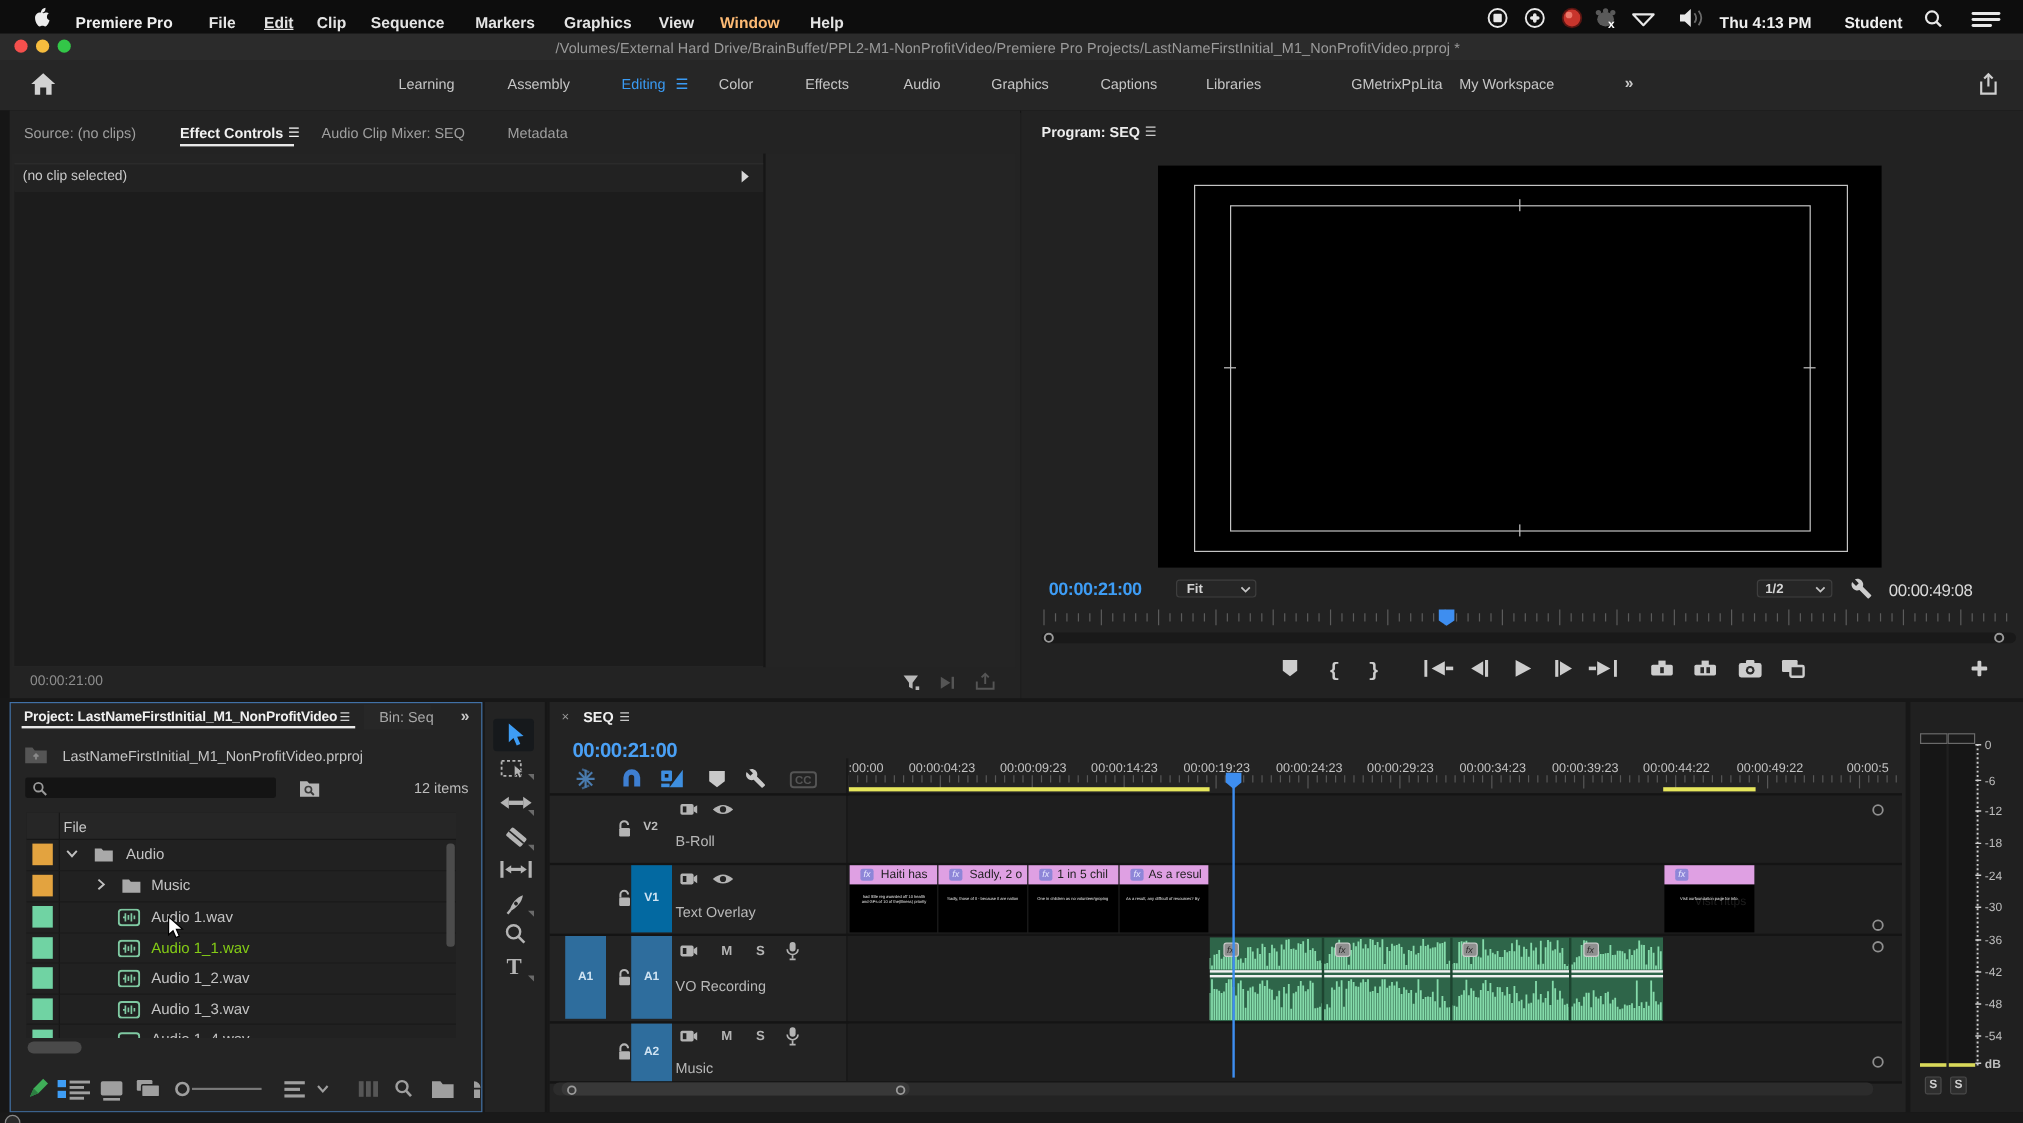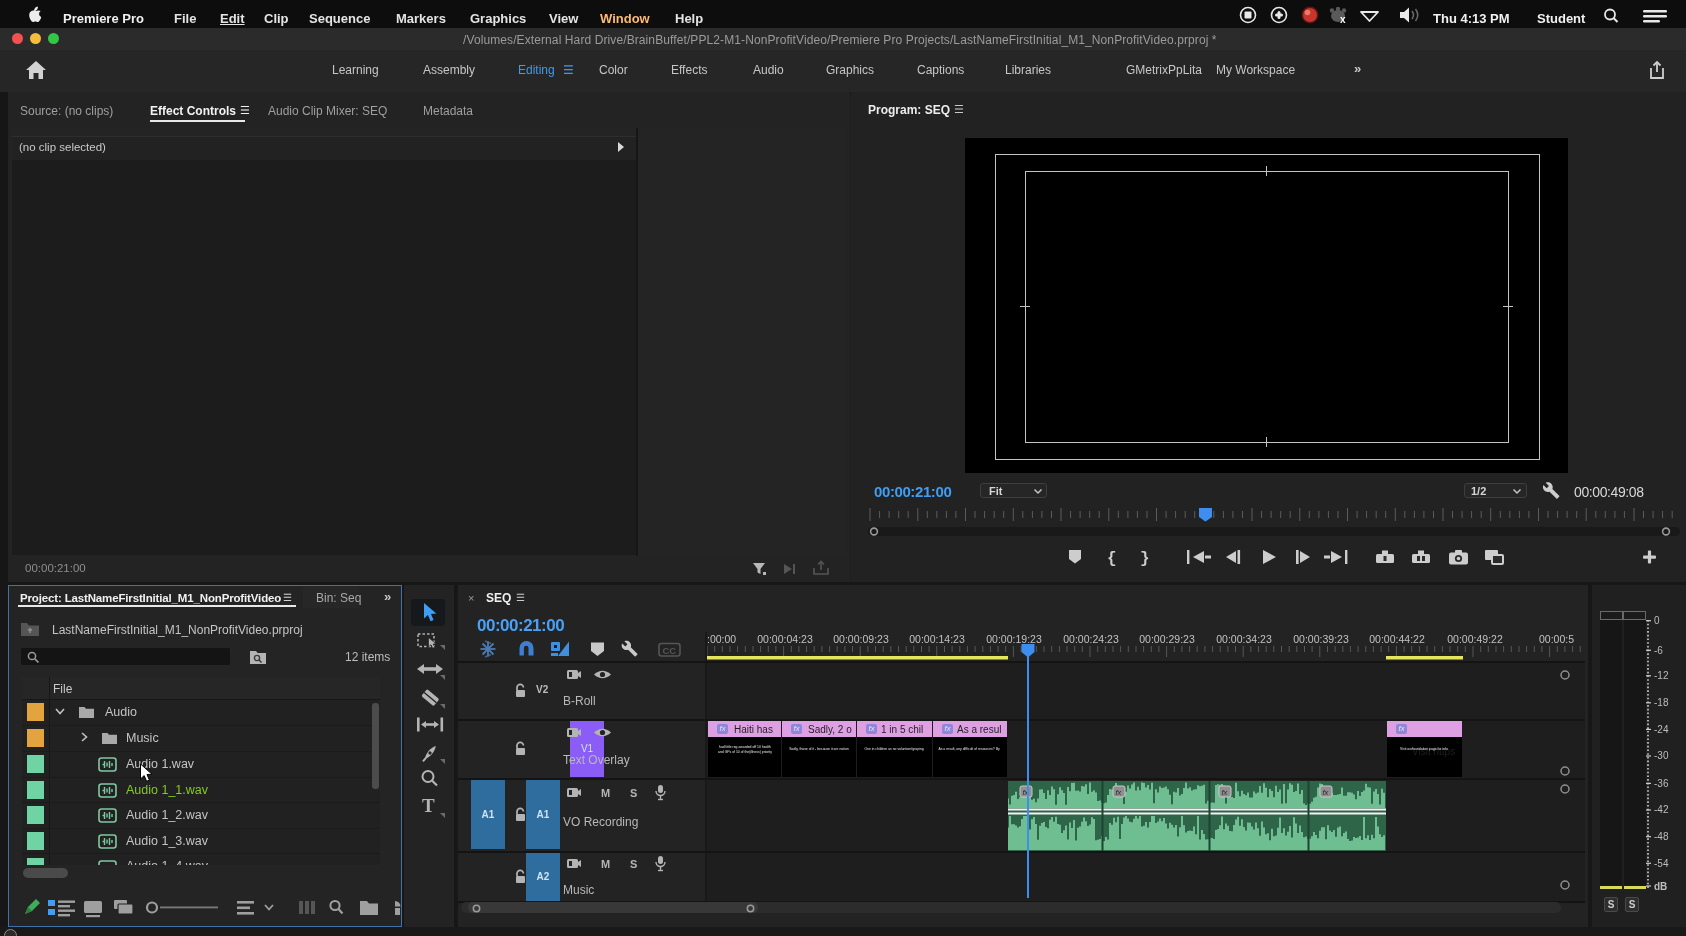--- a/index.html
+++ b/index.html
@@ -650,21 +650,21 @@
   <div class="abs" style="left:707px;top:780px;width:878px;height:71px;background:#1e1e1e;"></div>
   <div class="abs" style="left:707px;top:853px;width:878px;height:48px;background:#1e1e1e;"></div>
 
   <div class="abs" style="left:458px;top:661px;width:1127px;height:2px;background:#141414;"></div>
   <div class="abs" style="left:458px;top:719px;width:1127px;height:2px;background:#141414;"></div>
   <div class="abs" style="left:458px;top:778px;width:1127px;height:2px;background:#141414;"></div>
   <div class="abs" style="left:458px;top:851px;width:1127px;height:2px;background:#141414;"></div>
   <div class="abs" style="left:458px;top:901px;width:1127px;height:2px;background:#141414;"></div>
 
   <div class="abs" style="left:471px;top:780px;width:34px;height:69px;background:#2e6d9d;color:#cfe3f2;font-size:10px;font-weight:bold;text-align:center;line-height:69px;">A1</div>
-  <div class="abs" style="left:526px;top:721px;width:34px;height:56px;background:#8b5cf6;color:#cfe3f2;font-size:10px;font-weight:normal;text-align:center;line-height:56px;margin-left:44px;">V1</div>
+  <div class="abs" style="left:526px;top:721px;width:34px;height:56px;background:#0369a1;color:#cfe3f2;font-size:10px;font-weight:bold;text-align:center;line-height:56px;">V1</div>
   <div class="abs" style="left:526px;top:780px;width:34px;height:69px;background:#2e6d9d;color:#cfe3f2;font-size:10px;font-weight:bold;text-align:center;line-height:69px;">A1</div>
   <div class="abs" style="left:526px;top:853px;width:34px;height:48px;background:#2e6d9d;color:#cfe3f2;font-size:10px;font-weight:bold;text-align:center;line-height:48px;">A2</div>
   <div class="tx" style="left:536px;top:684px;color:#bdbdbd;font-size:10px;font-weight:bold;">V2</div>
 
   <svg class="abs" style="left:514px;top:683px;" width="13" height="15" viewBox="0 0 13 15">
       <path d="M3 7 L3 4.5 a3.2 3.2 0 0 1 6.4 0" fill="none" stroke="#b4b4b4" stroke-width="1.7"></path>
       <rect x="2" y="7" width="9" height="7" rx="1" fill="#b4b4b4"></rect>
     </svg>
   <svg class="abs" style="left:514px;top:741px;" width="13" height="15" viewBox="0 0 13 15">
       <path d="M3 7 L3 4.5 a3.2 3.2 0 0 1 6.4 0" fill="none" stroke="#b4b4b4" stroke-width="1.7"></path>

